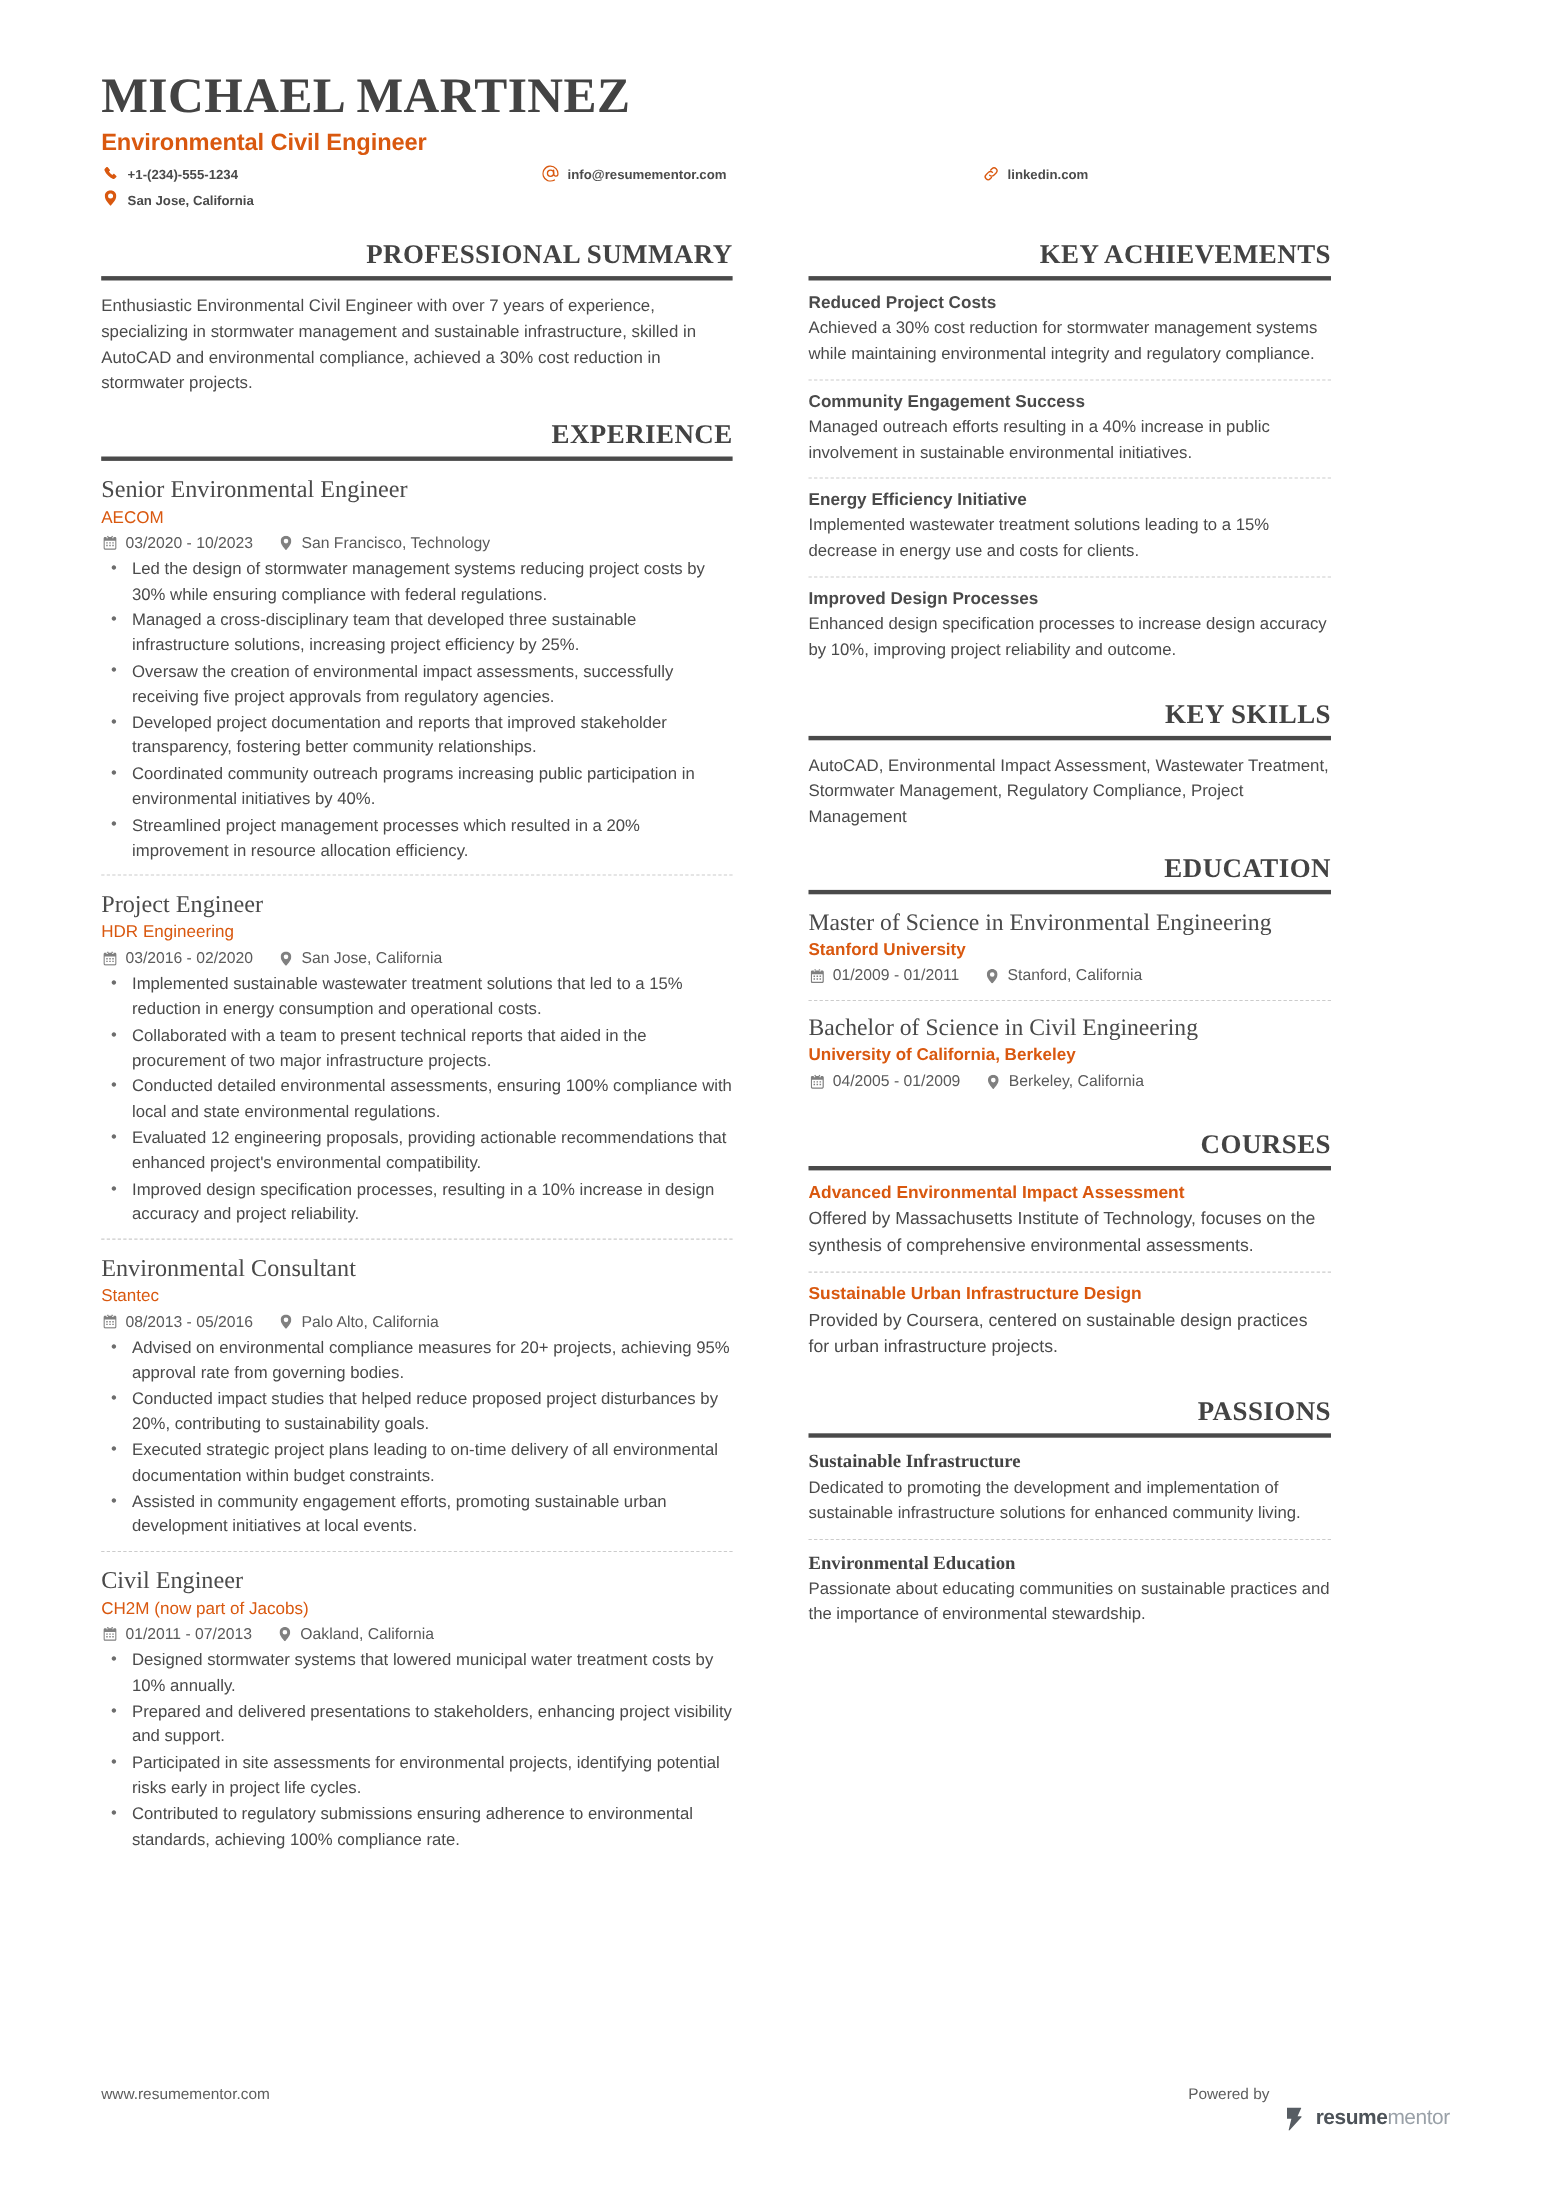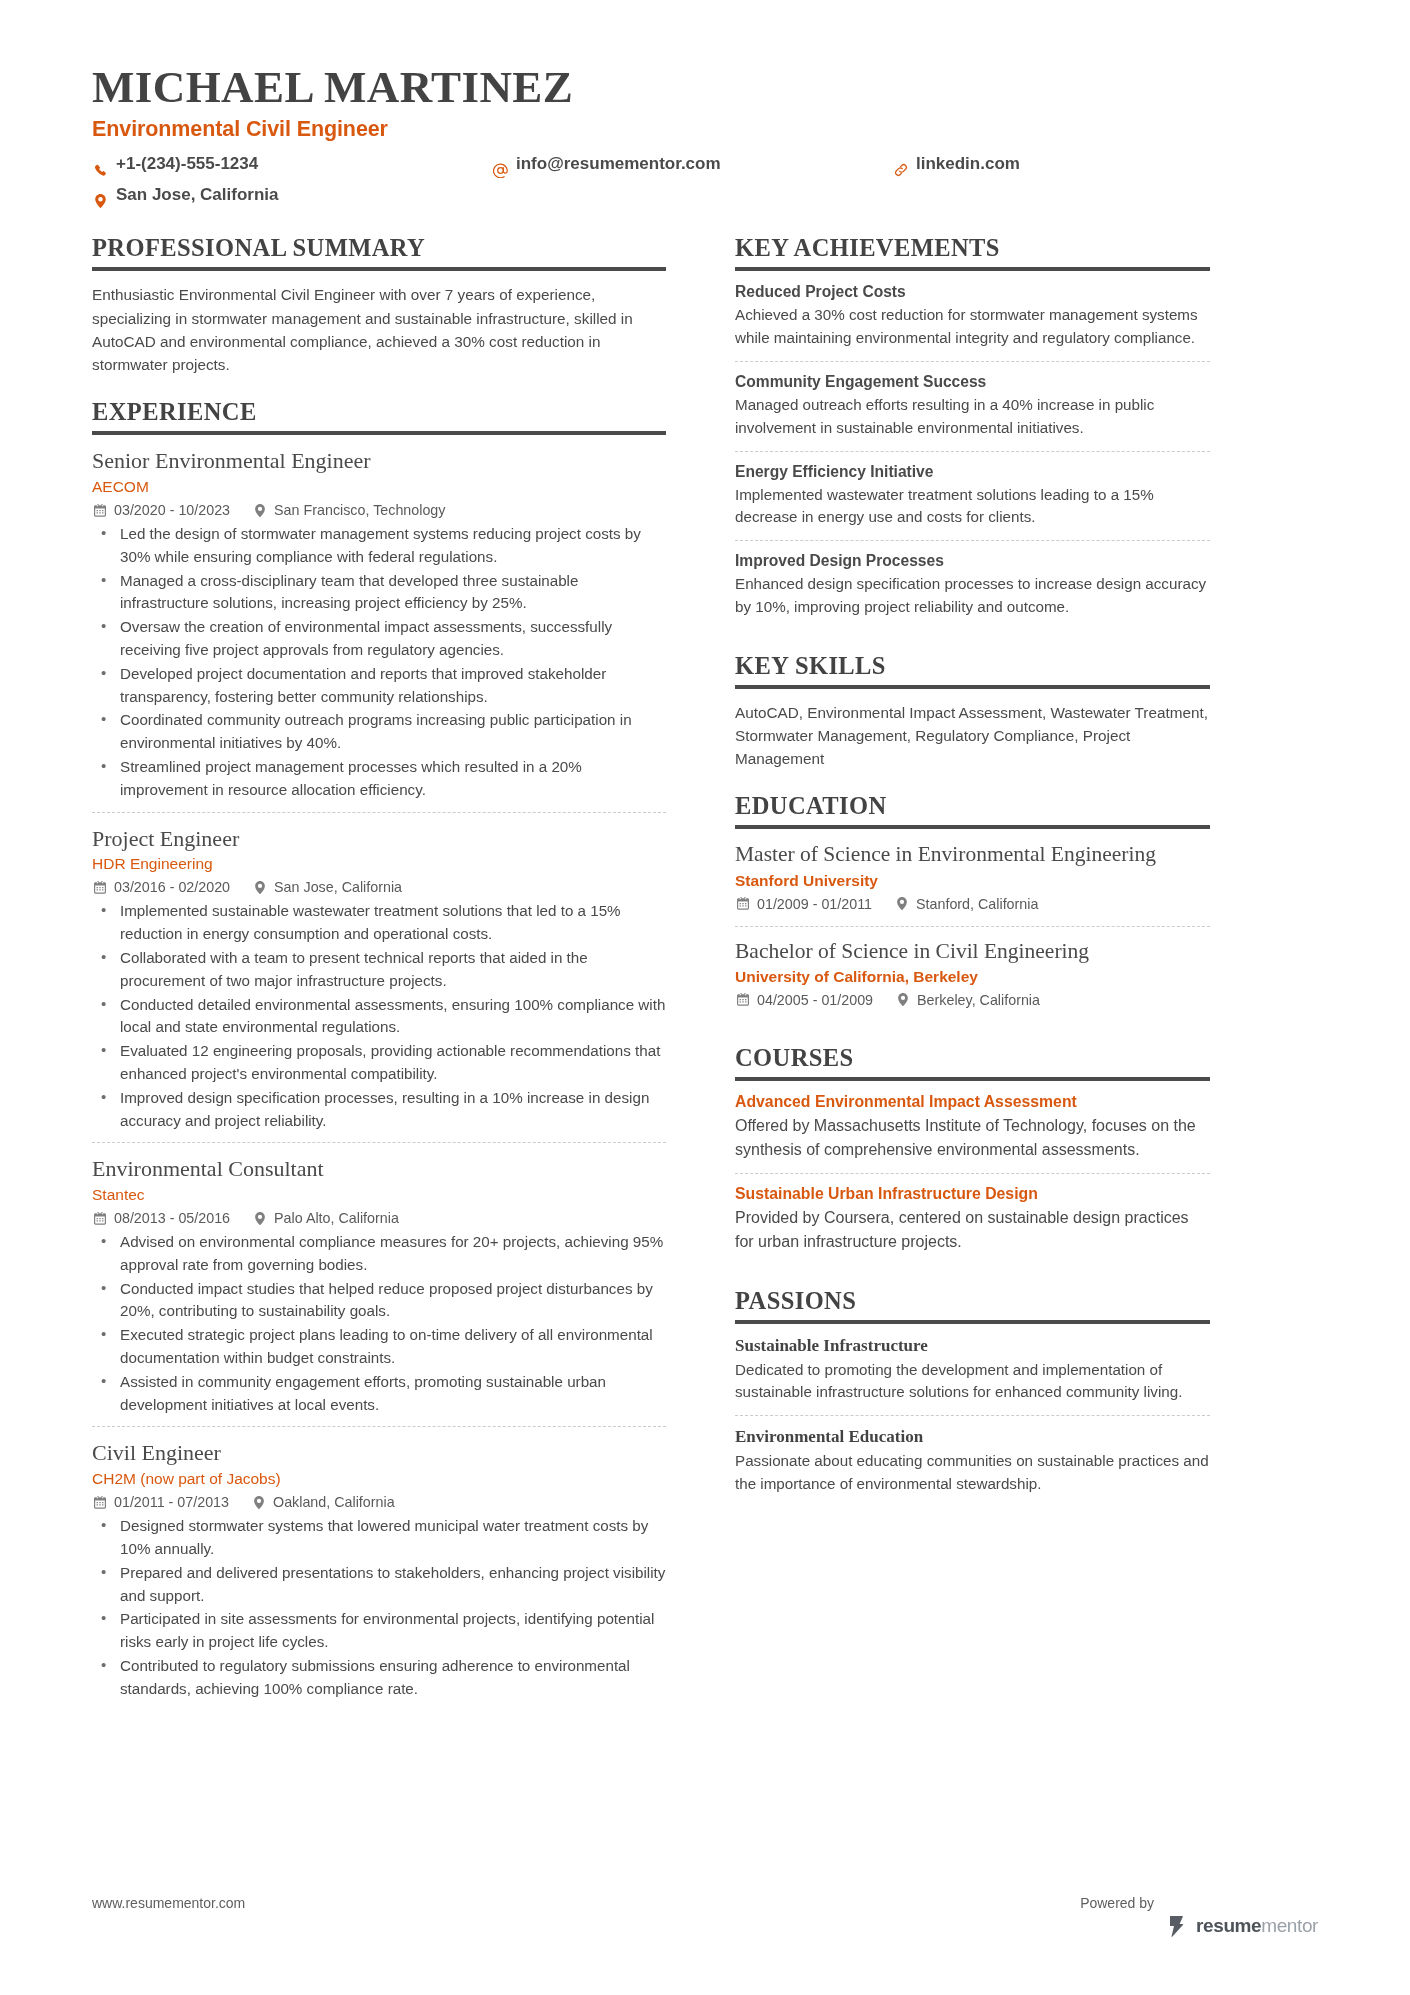--- a/index.html
+++ b/index.html
@@ -42,22 +42,22 @@
     display: flex;
     flex-wrap: wrap;
     width: 100%;
   }
   .contact-col { display: flex; flex-direction: column; gap: 3px; }
   .contact-col.c1 { width: 400px; }
   .contact-col.c2 { width: 400px; }
   .contact-col.c3 { width: 300px; }
   .contact-item {
     display: flex;
-    align-items: flex-end;
-    font-size: 17px;
+    align-items: flex-start;
+    font-size: 12px;
     font-weight: bold;
     color: #4a4a4a;
     line-height: 1.62;
     white-space: nowrap;
   }
   .contact-item .ico {
     display: inline-flex;
     align-items: center;
     justify-content: center;
     width: 17px;
@@ -78,20 +78,21 @@
   .sec-head {
     font-family: "Liberation Serif", serif;
     font-weight: bold;
     font-size: 24.5px;
     color: #434343;
     letter-spacing: 0.4px;
     padding-bottom: 5px;
     border-bottom: 4px solid #4a4a4a;
     margin-bottom: 12px;
     margin-top: 22px;
+    text-align: right;
   }
   .sec-head.first { margin-top: 0; }
 
   .body-text {
     font-size: 15.3px;
     line-height: 1.52;
     color: #4a4a4a;
   }
 
   

